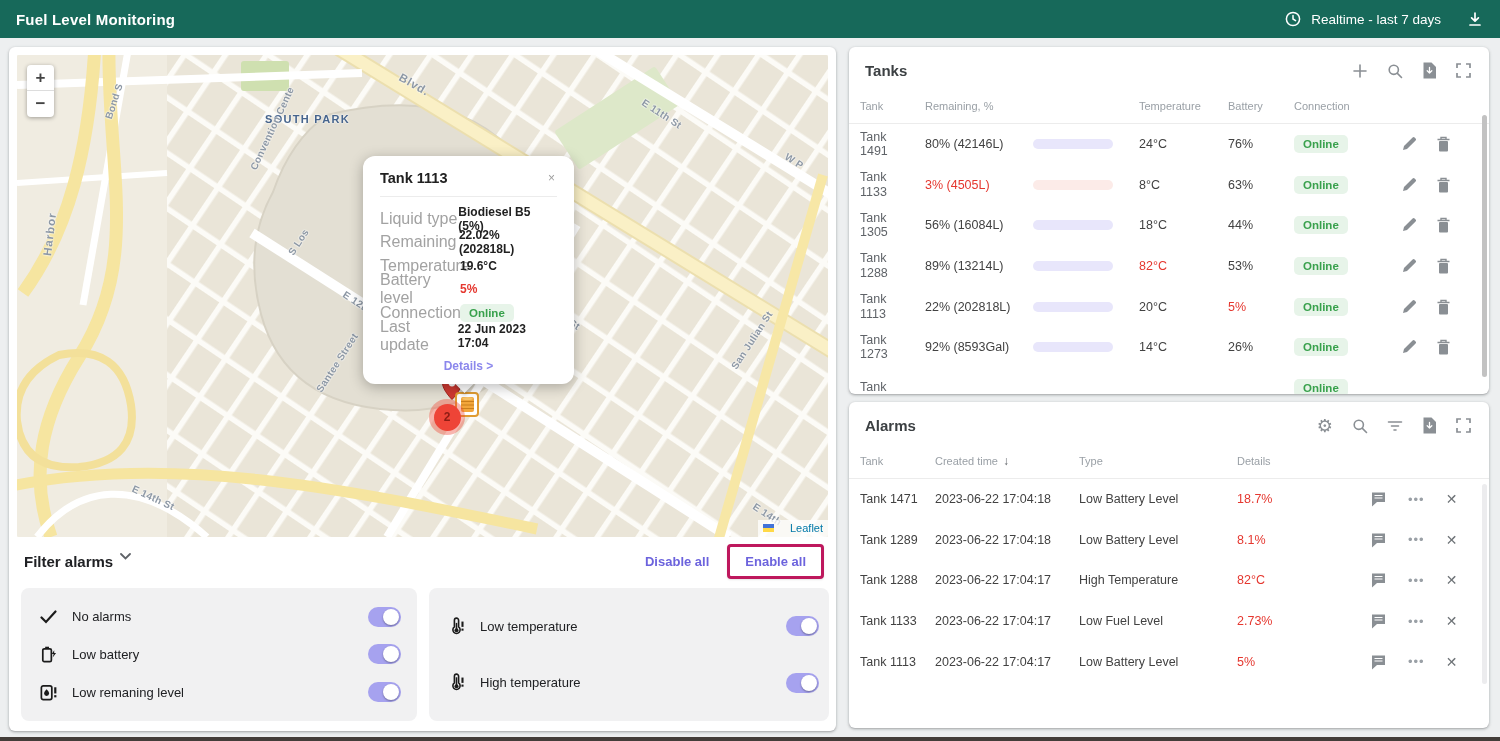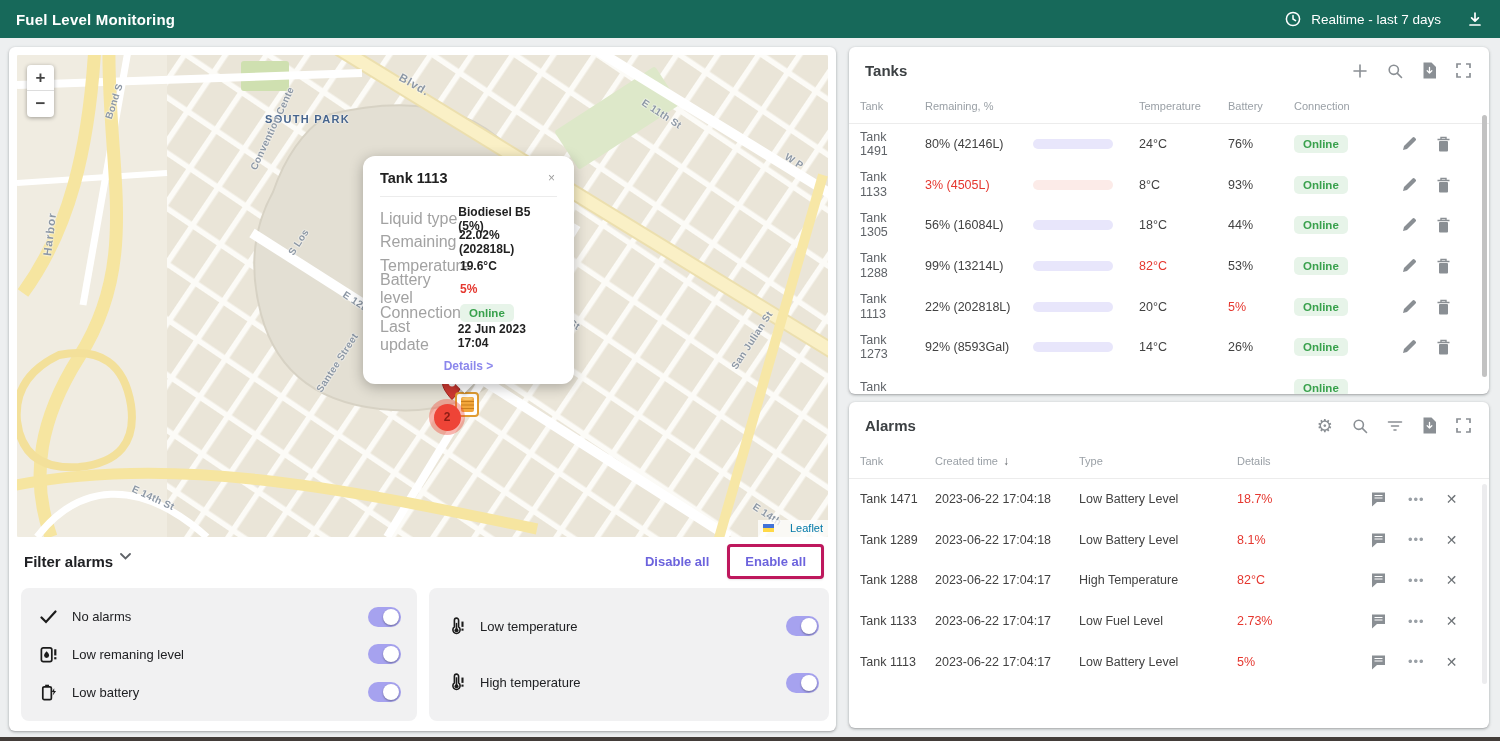--- a/index.html
+++ b/index.html
@@ -275,38 +275,38 @@
         <svg width="17" height="14" viewBox="0 0 17 14" fill="none" stroke="#1b1b1b" stroke-width="2.2" stroke-linecap="round">
             <path d="M1.5 7.5l4.5 4.5L15.5 1.5"></path>
           </svg>
       </span>
       <span>No alarms</span>
       <span class="toggle"></span>
     </div>
     <div class="f-row">
       <span class="f-icon">
         <svg width="19" height="19" viewBox="0 0 20 20">
+            <rect x="4" y="4" width="9" height="13.5" rx="1.5" fill="none" stroke="#1b1b1b" stroke-width="1.8"></rect>
+            <rect x="6.5" y="1.8" width="4" height="2.2" fill="#1b1b1b"></rect>
+            <path d="M16 5.5l-2.6 4h2l-1 3.6 3.6-4.8h-2z" fill="#1b1b1b"></path>
+          </svg>
+      </span>
+      <span>Low battery</span>
+      <span class="toggle"></span>
+    </div>
+    <div class="f-row">
+      <span class="f-icon">
+        <svg width="19" height="19" viewBox="0 0 20 20">
             <rect x="2.5" y="3" width="11" height="14.5" rx="2" fill="none" stroke="#1b1b1b" stroke-width="1.8"></rect>
             <path d="M8 6.6c1.8 2 2.6 3.2 2.6 4.4A2.6 2.6 0 0 1 8 13.6a2.6 2.6 0 0 1-2.6-2.6c0-1.2.8-2.4 2.6-4.4z" fill="#1b1b1b"></path>
             <rect x="16" y="4.5" width="2.3" height="6.5" fill="#1b1b1b"></rect>
             <rect x="16" y="12.8" width="2.3" height="2.3" fill="#1b1b1b"></rect>
           </svg>
       </span>
       <span>Low remaning level</span>
-      <span class="toggle"></span>
-    </div>
-    <div class="f-row">
-      <span class="f-icon">
-        <svg width="19" height="19" viewBox="0 0 20 20">
-            <rect x="4" y="4" width="9" height="13.5" rx="1.5" fill="none" stroke="#1b1b1b" stroke-width="1.8"></rect>
-            <rect x="6.5" y="1.8" width="4" height="2.2" fill="#1b1b1b"></rect>
-            <path d="M16 5.5l-2.6 4h2l-1 3.6 3.6-4.8h-2z" fill="#1b1b1b"></path>
-          </svg>
-      </span>
-      <span>Low battery</span>
       <span class="toggle"></span>
     </div>
   </div>
 
   <div class="filter-box" id="filter-box-right">
     <div class="f-row">
       <span class="f-icon">
         <svg width="19" height="19" viewBox="0 0 20 20">
             <path d="M7.8 3.4a2.2 2.2 0 0 1 4.4 0v7a3.8 3.8 0 1 1-4.4 0z" fill="none" stroke="#1b1b1b" stroke-width="1.7"></path>
             <circle cx="10" cy="14" r="2.1" fill="#1b1b1b"></circle>
@@ -393,21 +393,21 @@
           </svg>
         </span>
     </span>
   </div>
 
   <div class="t-grid trow">
     <span class="tank-id"><span>Tank</span><br><span>1133</span></span>
     <span class="red">3% (4505L)</span>
     <span class="bar redbar"><span class="fill" style="width: 3%;"></span></span>
     <span>8°C</span>
-    <span>93%</span>
+    <span>63%</span>
     <span><span class="badge">Online</span></span>
     <span class="row-actions">
       <span class="act">
           <svg width="16" height="16" viewBox="0 0 16 16">
             <path d="M2 14l1-4L11.6 1.4a1.4 1.4 0 0 1 2 0l1 1a1.4 1.4 0 0 1 0 2L6 13z" fill="#8a8f94"></path>
           </svg>
         </span>
       <span class="act">
           <svg width="15" height="16" viewBox="0 0 15 16">
             <path d="M1.5 3.5h12" stroke="#8a8f94" stroke-width="1.6"></path>
@@ -436,21 +436,21 @@
             <path d="M1.5 3.5h12" stroke="#8a8f94" stroke-width="1.6"></path>
             <path d="M5 3V1.5h5V3" stroke="#8a8f94" stroke-width="1.4" fill="none"></path>
             <rect x="3" y="5" width="9" height="10.5" rx="1" fill="#8a8f94"></rect>
           </svg>
         </span>
     </span>
   </div>
 
   <div class="t-grid trow">
     <span class="tank-id"><span>Tank</span><br><span>1288</span></span>
-    <span>99% (13214L)</span>
+    <span>89% (13214L)</span>
     <span class="bar"><span class="fill" style="width: 40%;"></span></span>
     <span class="red">82°C</span>
     <span>53%</span>
     <span><span class="badge">Online</span></span>
     <span class="row-actions">
       <span class="act">
           <svg width="16" height="16" viewBox="0 0 16 16">
             <path d="M2 14l1-4L11.6 1.4a1.4 1.4 0 0 1 2 0l1 1a1.4 1.4 0 0 1 0 2L6 13z" fill="#8a8f94"></path>
           </svg>
         </span>

